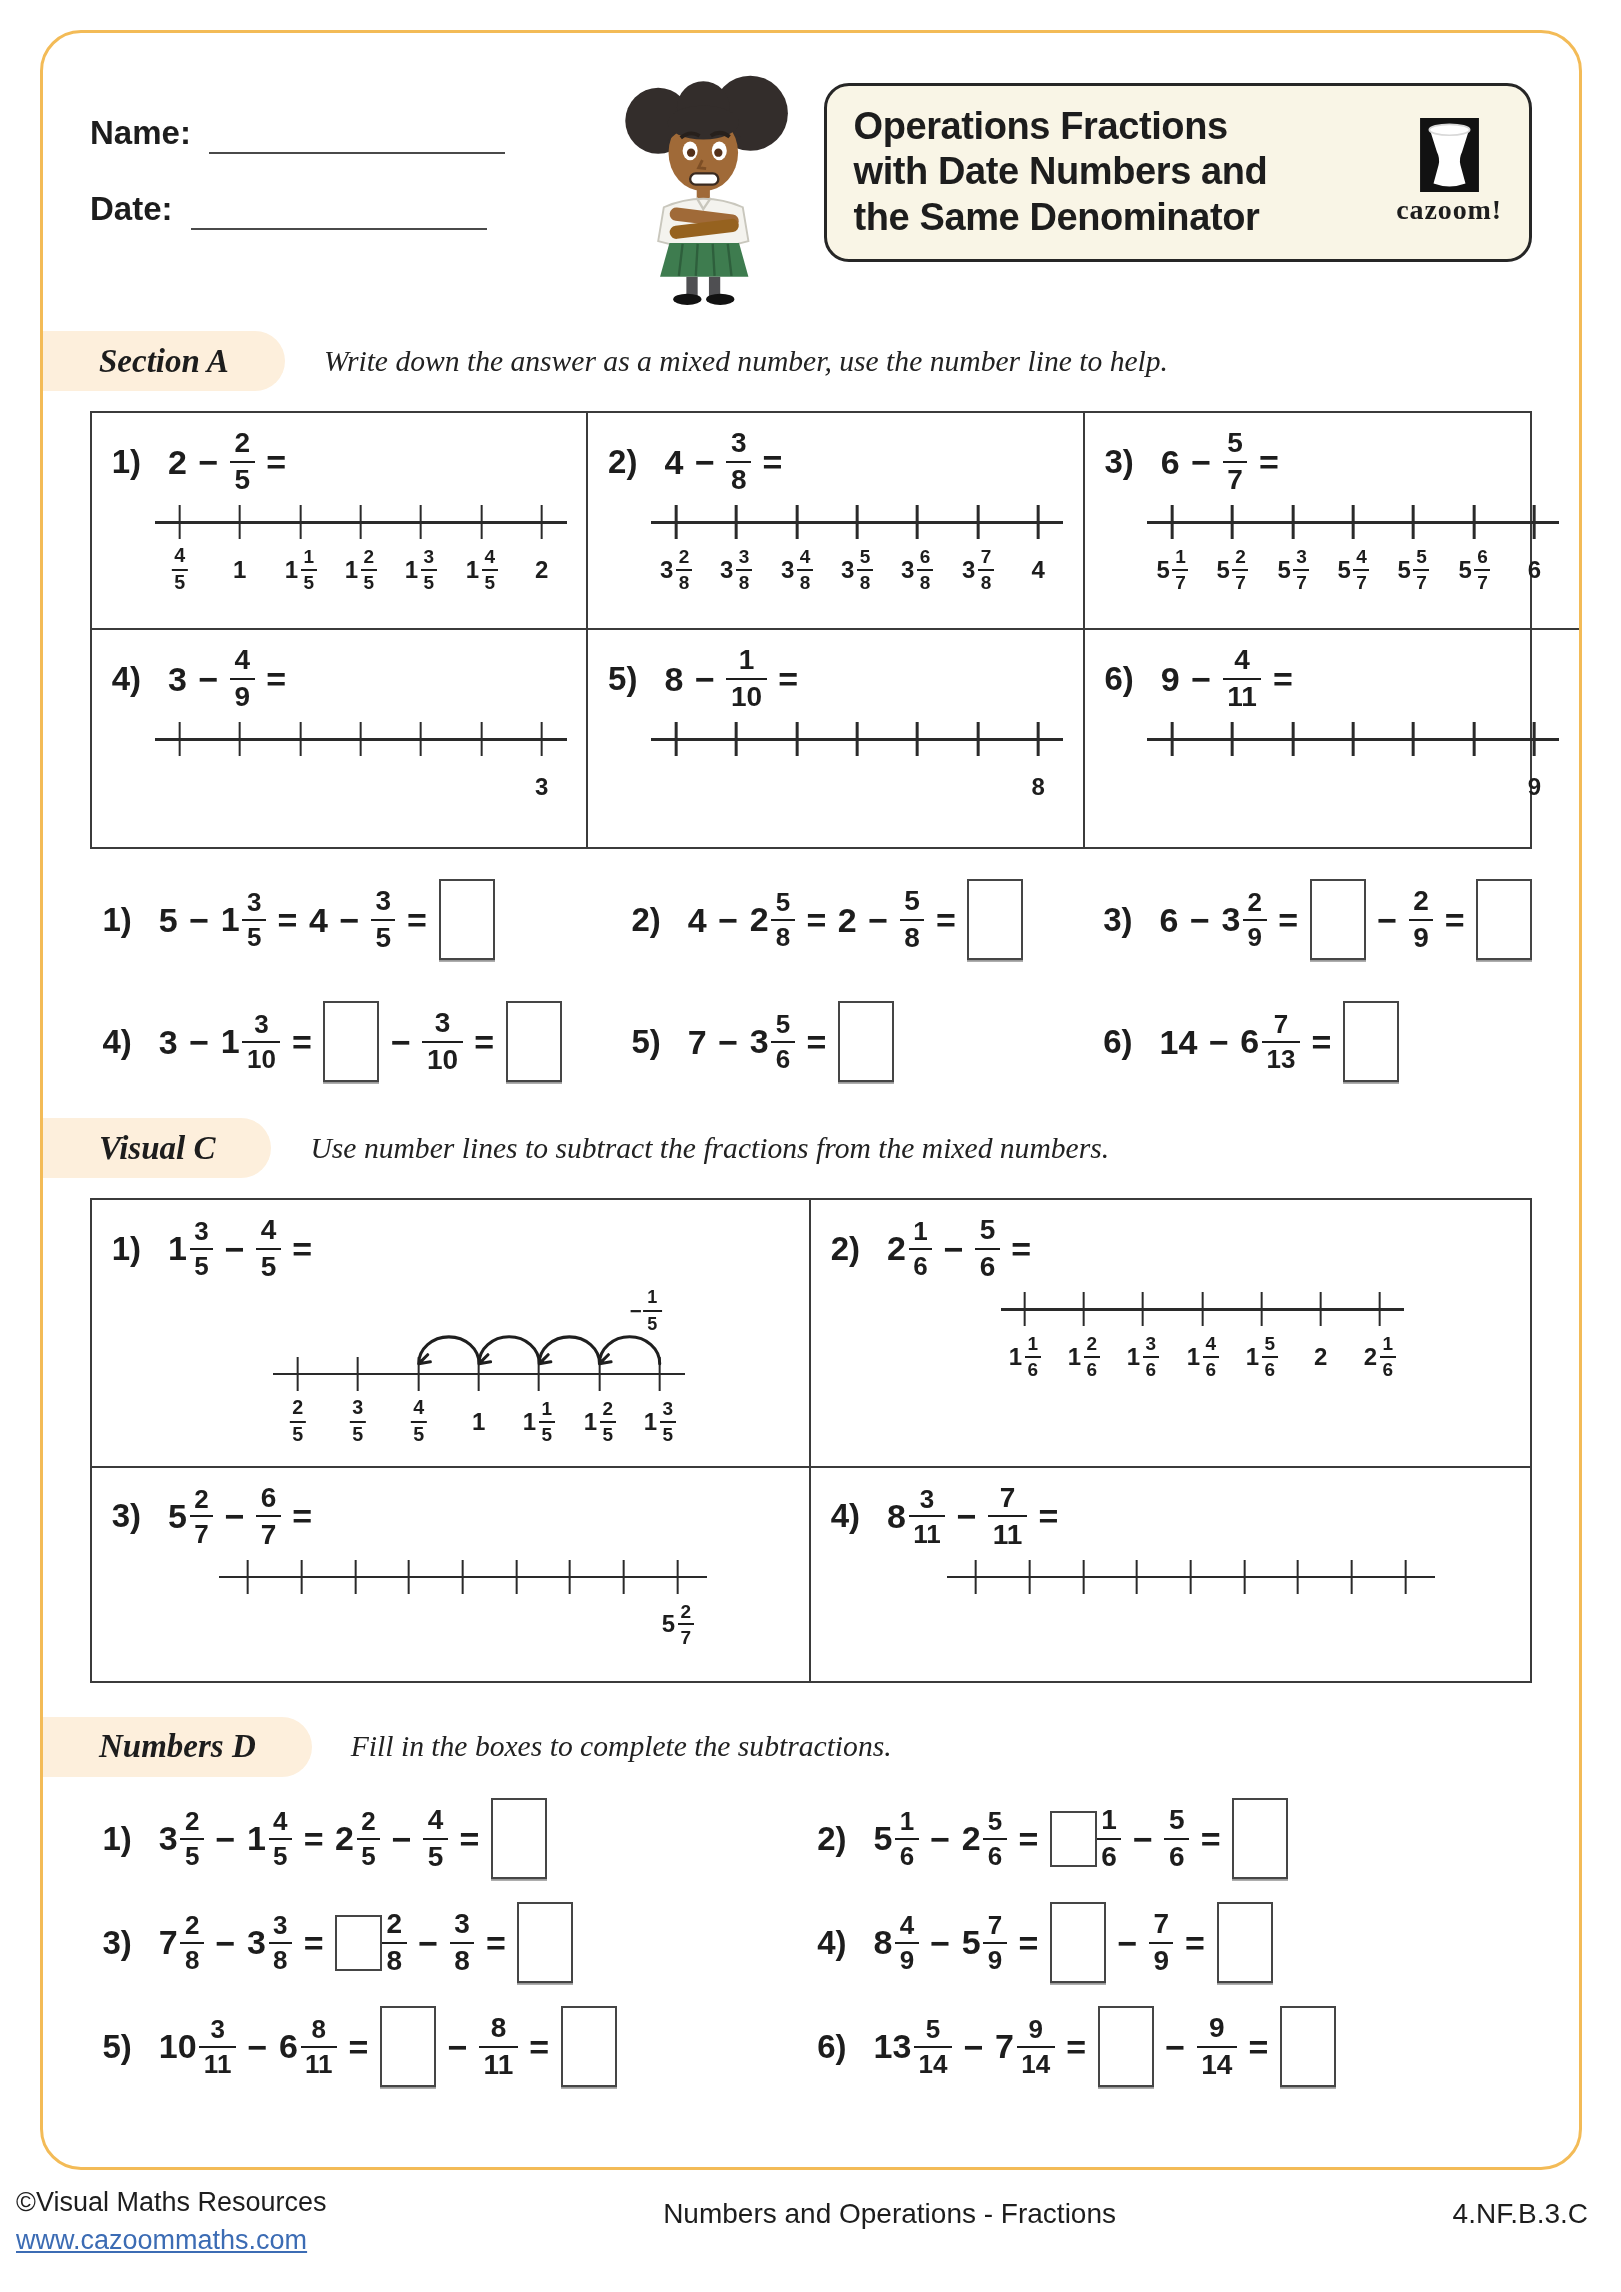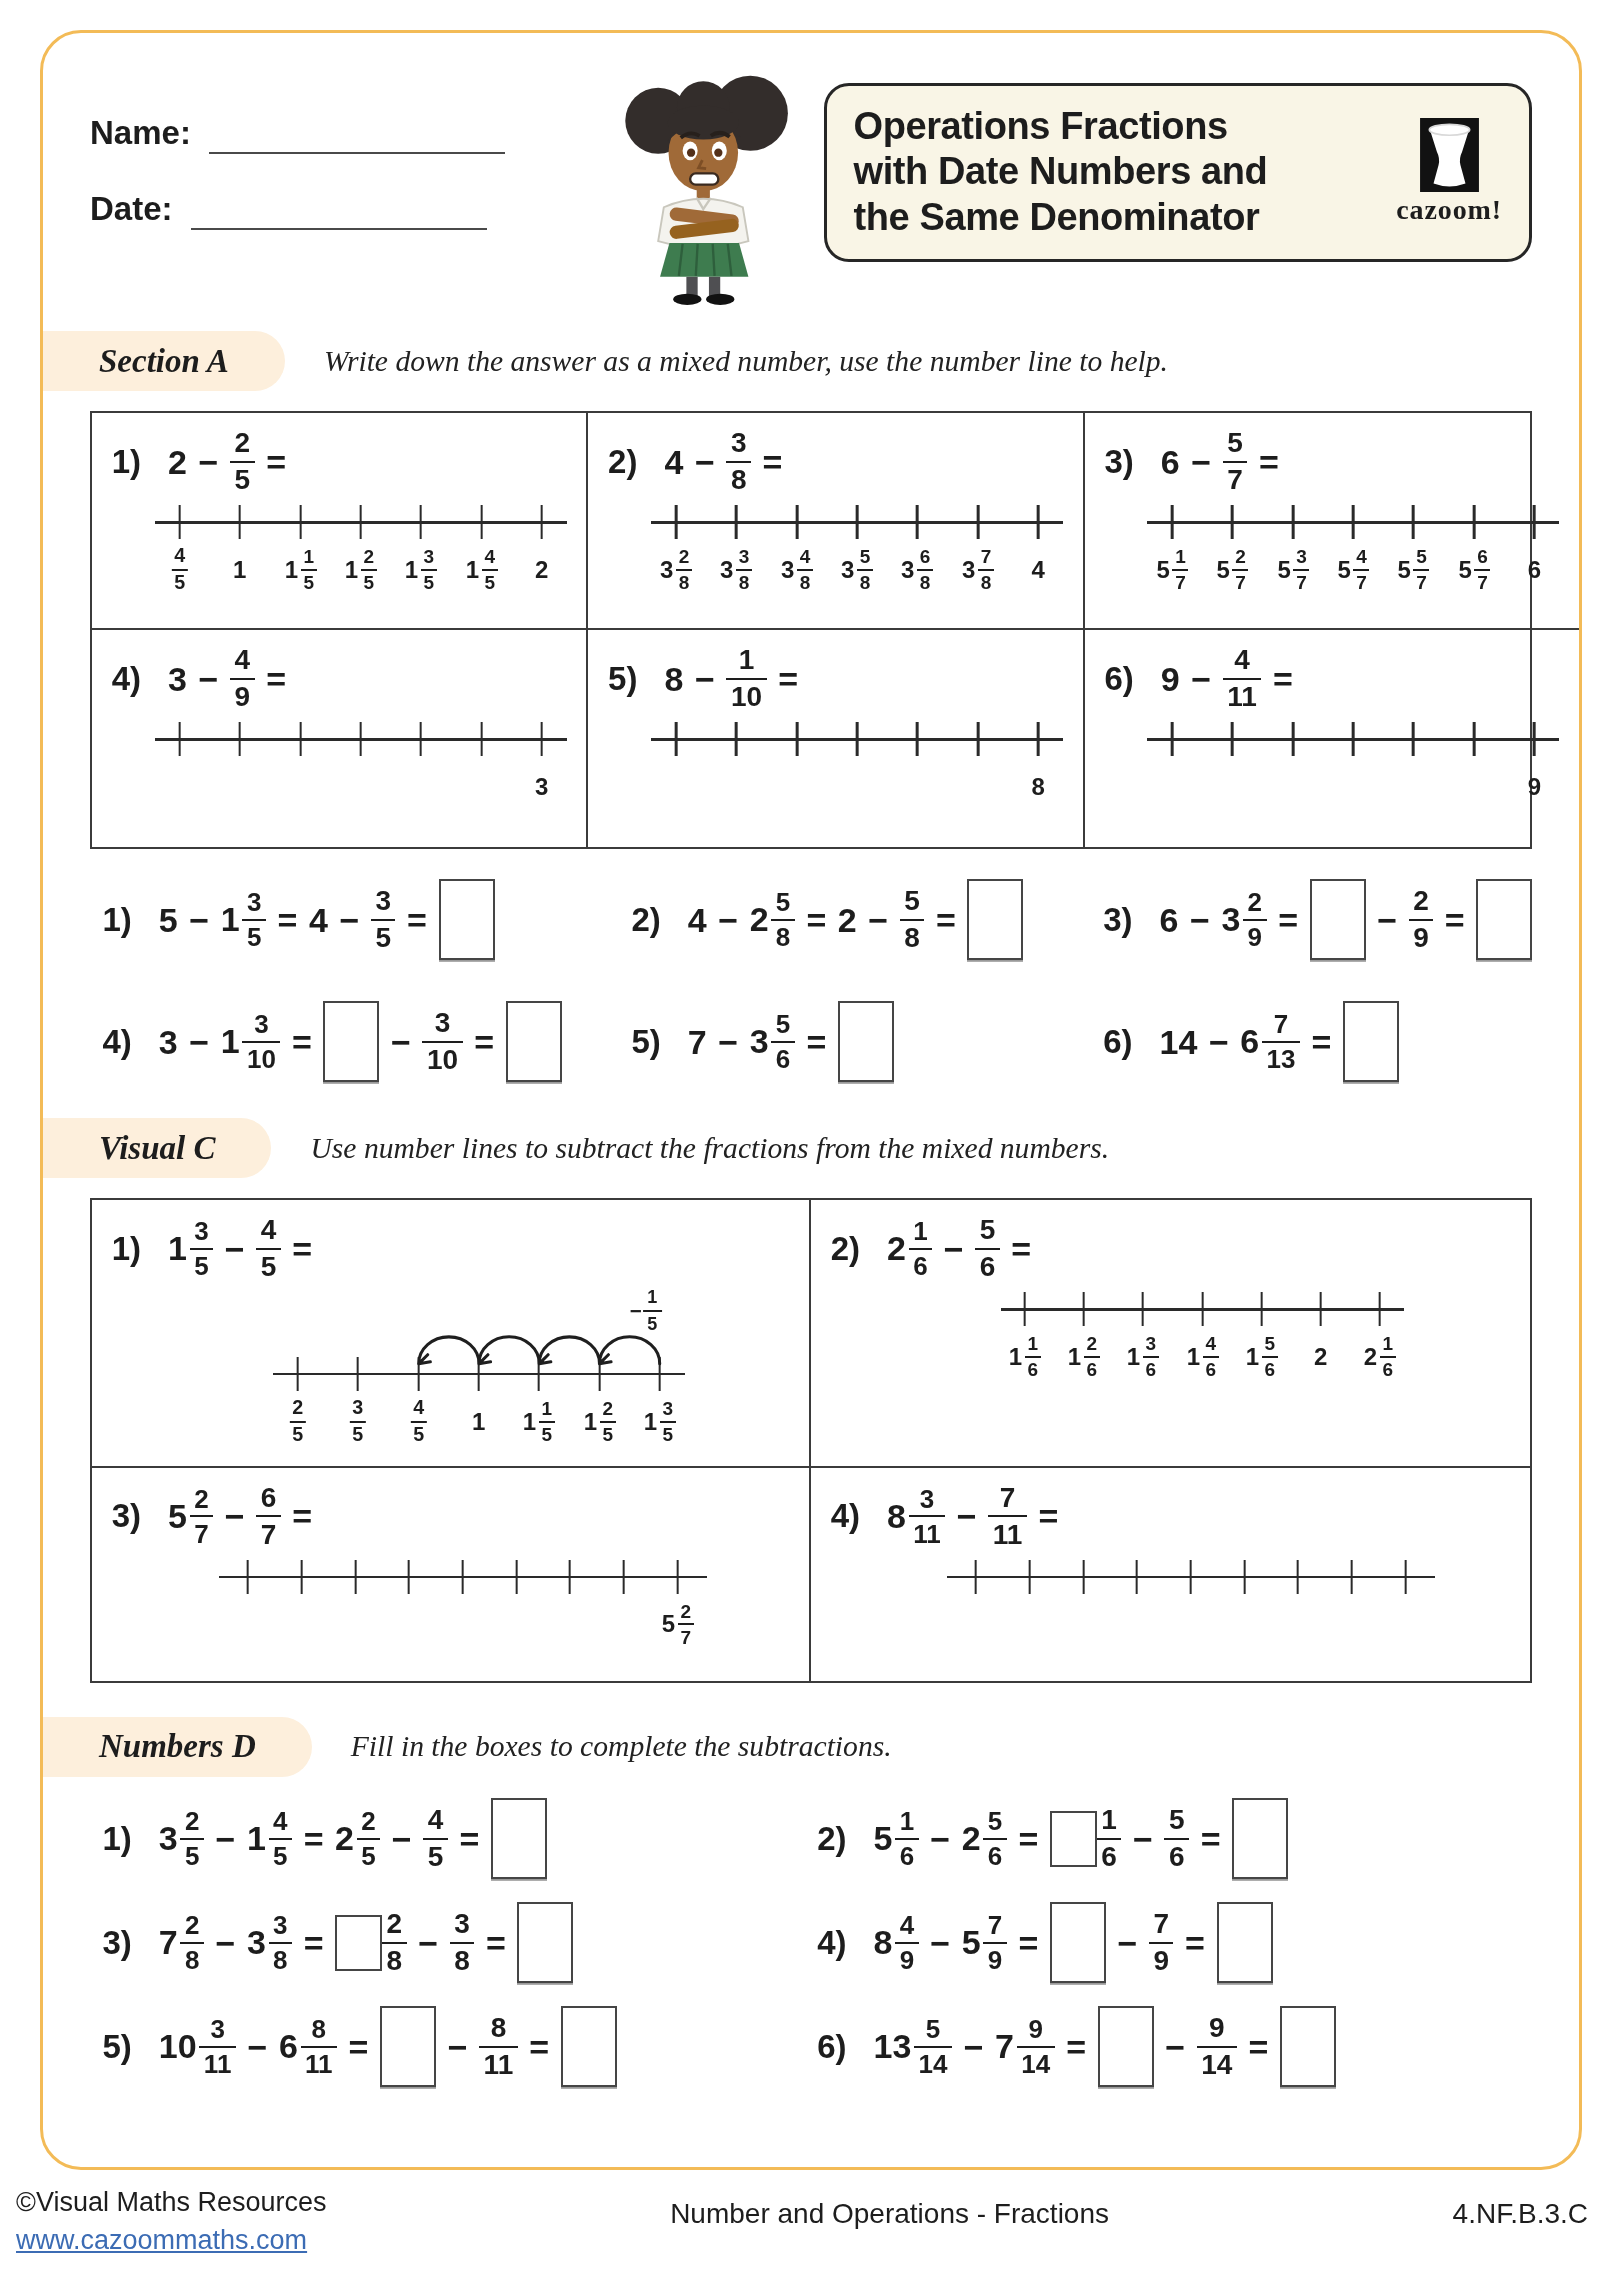--- a/index.html
+++ b/index.html
@@ -1065,16 +1065,16 @@
       </div>
     </div>
 
 </div>
 
 <div class="footer">
   <div class="foot-left">
     <div class="copyright">©Visual Maths Resources</div>
     <div class="site-link">www.cazoommaths.com</div>
   </div>
-  <div class="foot-center">Number and Operations - Fractions</div>
+  <div class="foot-center">Numbers and Operations - Fractions</div>
   <div class="foot-right">4.NF.B.3.C</div>
 </div>
 
 
 </body></html>

